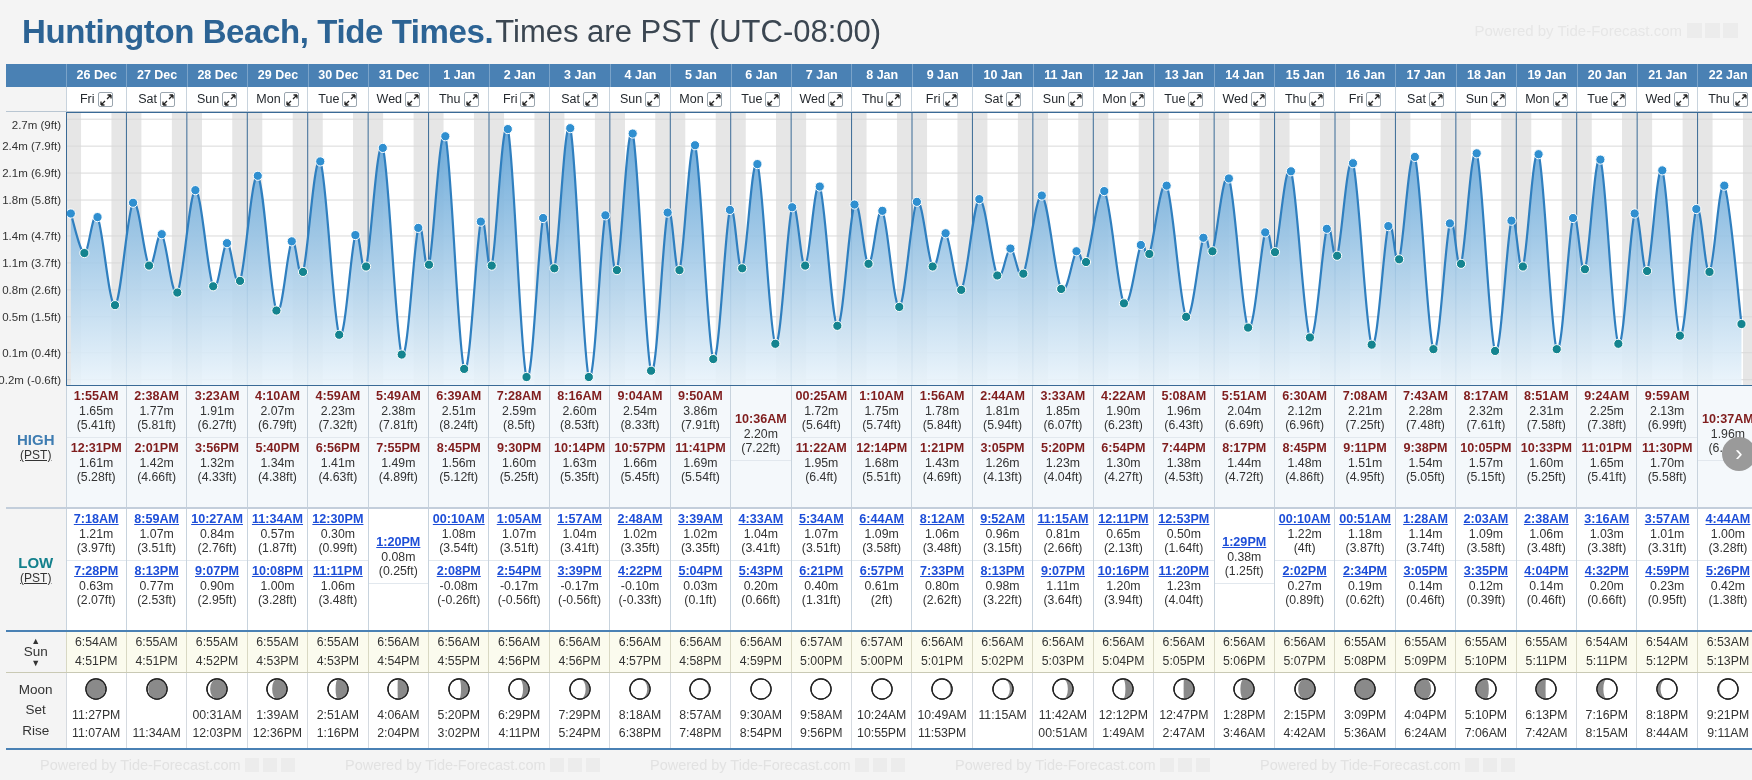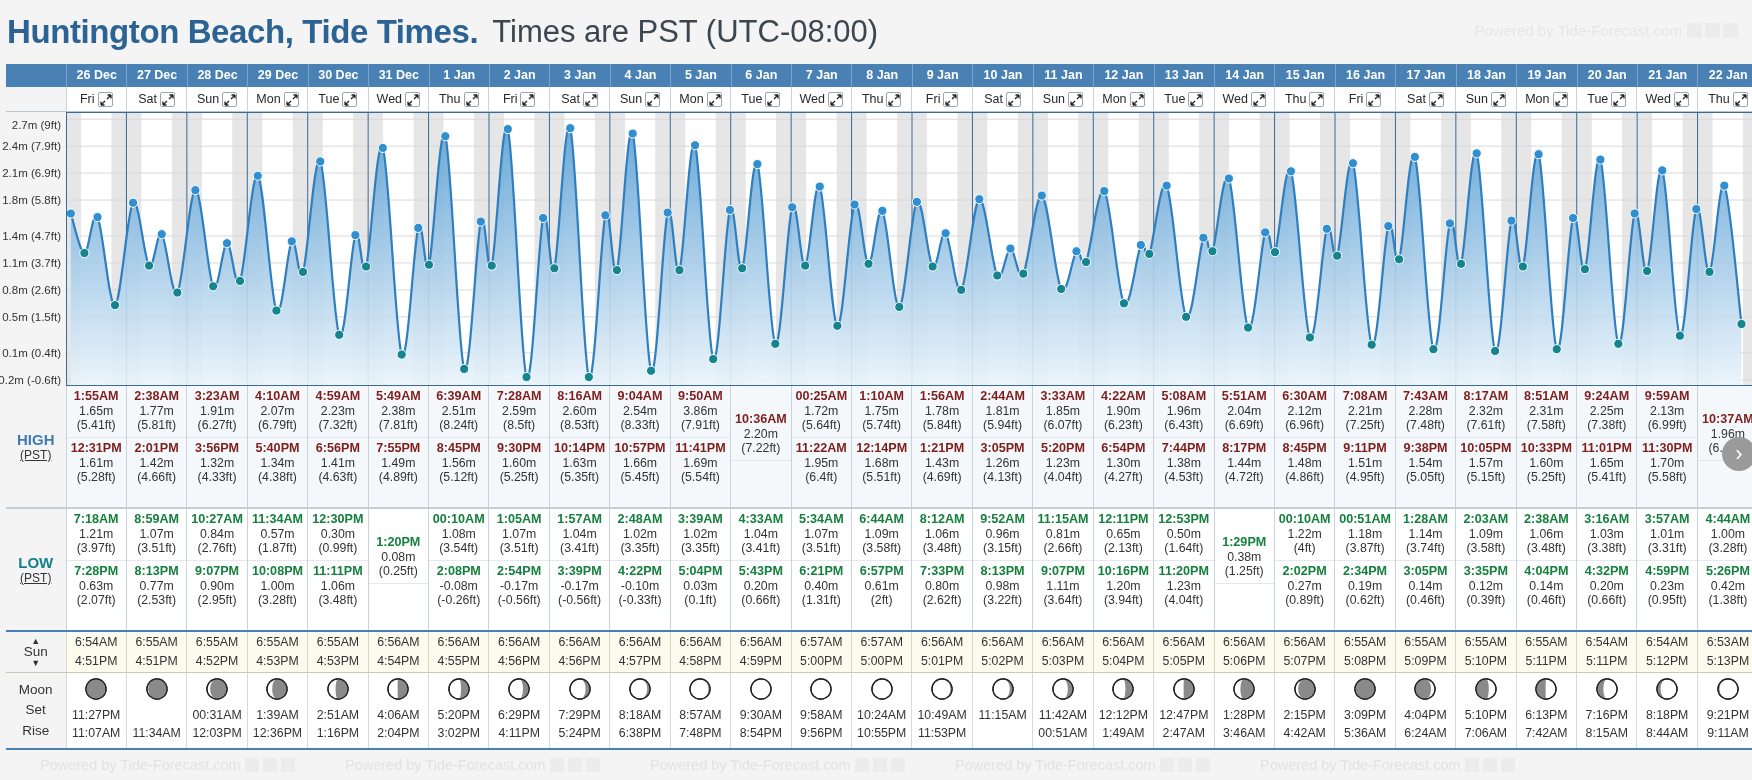--- a/index.html
+++ b/index.html
@@ -9,23 +9,22 @@
     overflow: hidden;
     background: #f4f4f4;
     font-family: "Liberation Sans", sans-serif;
   }
   #app { position: relative; width: 1752px; height: 780px; background: #f4f4f4; }
 
   
   .header {
     height: 64px;
     display: flex; align-items: center;
-    padding-left: 7px;
+    padding-left: 22px;
     position: relative;
-    gap: 12px;
   }
   .title-main {
     font-size: 33px; font-weight: bold; color: #2c6394;
     letter-spacing: -0.4px; white-space: nowrap;
   }
   .title-sub {
     font-size: 31px; font-weight: normal; color: #3b4651;
     margin-left: 2px; white-space: nowrap;
   }
   .powered-top {
@@ -101,21 +100,21 @@
   tr.hi-row td { border-bottom: 2px solid #c3cedb; }
   tr.lo-row td { border-bottom: 2px solid #4a81b4; }
 
   .ev {
     text-align: center; padding: 3px 0 4px;
     font-size: 12.3px; color: #333; line-height: 1.18;
   }
   .ev + .ev { border-top: 1px solid #e2e8ee; }
   .ev .t { font-weight: bold; font-size: 12.6px; display: block; }
   .hi-cell .ev .t { color: #7f1d1d; text-align: center; }
-  .lo-cell .ev .t { color: #15803d; }
+  .lo-cell .ev .t { color: #1d4ed8; text-decoration: underline; }
   .ev .m, .ev .f { display: block; }
   .ev.empty { height: 47px; }
   .ev.single { padding-top: 26px; }
 
   
   tr.sun-row td {
     background: #fbfbee; border-left: 1px solid #d8d8c4;
     border-bottom: 1px solid #c9c9b4;
     height: 42px;
   }

